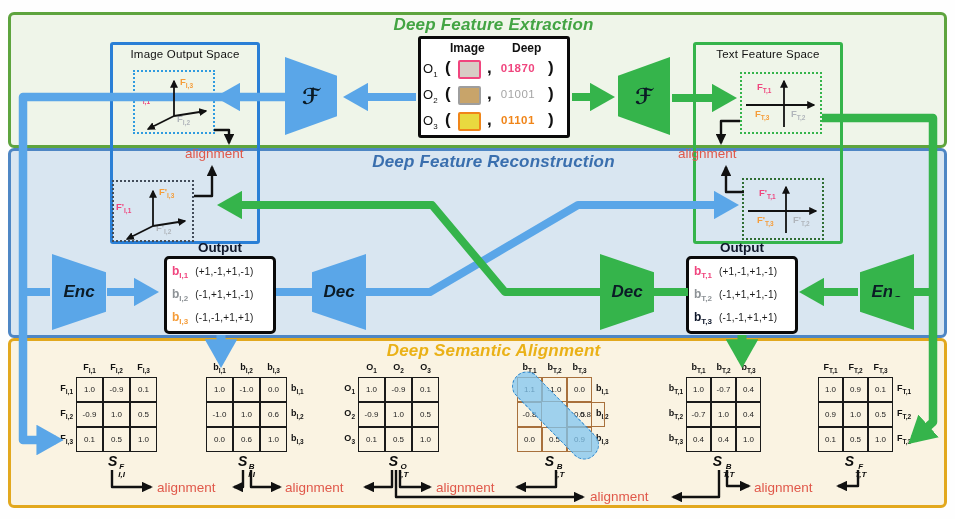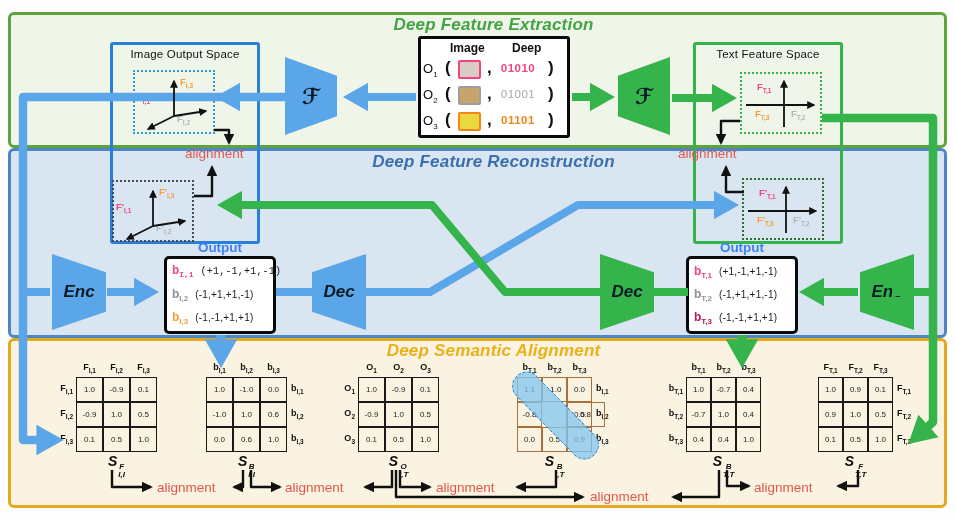--- a/index.html
+++ b/index.html
@@ -16,21 +16,21 @@
   .trap.fmath{font-family:"DejaVu Sans",sans-serif;font-size:22px;}
   .io-table{position:absolute;box-sizing:border-box;background:#fff;border:3px solid #0a0a0a;border-radius:3px;}
   .io-el{position:absolute;}
   .io-head{font-size:12px;font-weight:bold;color:#111;text-align:left;}
   .io-id{font-size:13px;color:#111;}
   .io-id sub{font-size:8px;}
   .io-par{font-size:17px;font-weight:bold;color:#111;}
   .thumb{position:absolute;box-sizing:border-box;width:23px;height:19px;border-radius:2px;}
   .io-code{font-size:11.5px;font-weight:bold;letter-spacing:.5px;text-align:center;}
   .out-box{position:absolute;box-sizing:border-box;background:#fff;border:3.2px solid #0a0a0a;border-radius:5px;}
-  .out-title{position:absolute;font-size:13.5px;font-weight:bold;color:#3b82f6;text-align:center;}
+  .out-title{position:absolute;font-size:13.5px;font-weight:bold;color:#0f172a;text-align:center;}
   .out-row{position:absolute;white-space:nowrap;}
   .out-lab{font-size:12px;font-weight:bold;}
   .out-lab sub{font-size:8px;}
   .out-tup{font-size:10px;color:#1a1a1a;letter-spacing:.2px;margin-left:7px;}
   .mhead,.mrowlab{position:absolute;font-size:9px;font-weight:700;color:#111;text-align:center;white-space:nowrap;}
   .mhead sub,.mrowlab sub{font-size:6.5px;}
   .mcell{position:absolute;box-sizing:border-box;display:flex;align-items:center;justify-content:center;font-size:8px;font-weight:500;color:#222;background:transparent;}
   .slabel{position:absolute;font-size:14px;font-weight:bold;font-style:italic;color:#0a0a0a;text-align:center;}
   .stk{display:inline-flex;flex-direction:column;font-size:8px;line-height:1.05;vertical-align:-3px;margin-left:1px;}
   .cap{position:absolute;border-radius:14px;background:rgba(128,197,240,0.75);border:1.6px dashed #2f87cc;z-index:4;}
@@ -78,21 +78,21 @@
 
   <div class="io-table" style="left:418px;top:36px;width:152px;height:102px;"></div>
   <span class="io-el io-head" style="left:450px;top:41px;width:58px;">Image</span>
   <span class="io-el io-head" style="left:512px;top:41px;width:50px;">Deep</span>
 
   <div class="io-row">
     <span class="io-el io-id" style="left:423px;top:61px;">O<sub>1</sub></span>
     <span class="io-el io-par" style="left:445px;top:58px;">(</span>
     <span class="thumb" style="left: 458px; top: 60px; border: 2.5px solid rgb(240, 69, 126); background: rgb(216, 204, 197);"></span>
     <span class="io-el io-par" style="left:487px;top:58px;">,</span>
-    <span class="io-el io-code" style="left: 496px; top: 62px; width: 44px; color: rgb(240, 69, 126); font-weight: 700;">01010</span>
+    <span class="io-el io-code" style="left: 496px; top: 62px; width: 44px; color: rgb(240, 69, 126); font-weight: 700;">01870</span>
     <span class="io-el io-par" style="left:548px;top:58px;">)</span>
   </div>
   <div class="io-row">
     <span class="io-el io-id" style="left:423px;top:87px;">O<sub>2</sub></span>
     <span class="io-el io-par" style="left:445px;top:84px;">(</span>
     <span class="thumb" style="left: 458px; top: 86px; border: 2.5px solid rgb(158, 158, 158); background: rgb(200, 164, 106);"></span>
     <span class="io-el io-par" style="left:487px;top:84px;">,</span>
     <span class="io-el io-code" style="left: 496px; top: 88px; width: 44px; color: rgb(165, 165, 165); font-weight: 400;">01001</span>
     <span class="io-el io-par" style="left:548px;top:84px;">)</span>
   </div>
@@ -108,35 +108,35 @@
   <div class="trap fmath" style="left:285px;top:57px;width:52px;height:78px;background:#5aa6e8;clip-path:polygon(0% 0%,100% 24%,100% 76%,0% 100%);">ℱ</div>
   <div class="trap fmath" style="left:618px;top:57px;width:52px;height:78px;background:#35b44b;clip-path:polygon(0% 24%,100% 0%,100% 100%,0% 76%);">ℱ</div>
 
   <div class="trap" style="left:52px;top:254px;width:54px;height:76px;background:#5aa6e8;clip-path:polygon(0% 0%,100% 24%,100% 76%,0% 100%);">Enc</div>
   <div class="trap" style="left:312px;top:254px;width:54px;height:76px;background:#5aa6e8;clip-path:polygon(0% 24%,100% 0%,100% 100%,0% 76%);">Dec</div>
   <div class="trap" style="left:600px;top:254px;width:54px;height:76px;background:#35b44b;clip-path:polygon(0% 0%,100% 24%,100% 76%,0% 100%);">Dec</div>
   <div class="trap" style="left:860px;top:254px;width:54px;height:76px;background:#35b44b;clip-path:polygon(0% 24%,100% 0%,100% 100%,0% 76%);">Enc</div>
 
   <div class="out-title" style="left:170px;top:240px;width:100px;">Output</div>
   <div class="out-box" style="left:164px;top:256px;width:112px;height:78px;"></div>
-  <div class="out-row" style="left:172px;top:261px;font-family:Liberation Mono, monospace;">
+  <div class="out-row" style="left:172px;top:261px;">
     <span class="out-lab" style="color: rgb(240, 69, 126);">b<sub>I,1</sub></span><span class="out-tup">(+1,-1,+1,-1)</span></div>
   <div class="out-row" style="left:172px;top:284px;">
     <span class="out-lab" style="color: rgb(141, 146, 150);">b<sub>I,2</sub></span><span class="out-tup">(-1,+1,+1,-1)</span></div>
   <div class="out-row" style="left:172px;top:307px;">
     <span class="out-lab" style="color: rgb(245, 157, 58);">b<sub>I,3</sub></span><span class="out-tup">(-1,-1,+1,+1)</span></div>
 
   <div class="out-title" style="left:692px;top:240px;width:100px;">Output</div>
   <div class="out-box" style="left:686px;top:256px;width:112px;height:78px;"></div>
   <div class="out-row" style="left:694px;top:261px;">
     <span class="out-lab" style="color: rgb(240, 69, 126);">b<sub>T,1</sub></span><span class="out-tup">(+1,-1,+1,-1)</span></div>
   <div class="out-row" style="left:694px;top:284px;">
     <span class="out-lab" style="color: rgb(141, 146, 150);">b<sub>T,2</sub></span><span class="out-tup">(-1,+1,+1,-1)</span></div>
   <div class="out-row" style="left:694px;top:307px;">
-    <span class="out-lab" style="color: #be185d;">b<sub>T,3</sub></span><span class="out-tup">(-1,-1,+1,+1)</span></div>
+    <span class="out-lab" style="color: #0f172a;">b<sub>T,3</sub></span><span class="out-tup">(-1,-1,+1,+1)</span></div>
 
   <div class="align-text" style="left:157px;top:480px;">alignment</div>
   <div class="align-text" style="left:285px;top:480px;">alignment</div>
   <div class="align-text" style="left:436px;top:480px;">alignment</div>
   <div class="align-text" style="left:590px;top:489px;">alignment</div>
   <div class="align-text" style="left:754px;top:480px;">alignment</div>
 
   <div id="matrix-layer">
       <div class="mhead" style="left: 76px; top: 362px; width: 27px; height: 13px;">F<sub>I,1</sub></div>
       <div class="mhead" style="left: 103px; top: 362px; width: 27px; height: 13px;">F<sub>I,2</sub></div>

